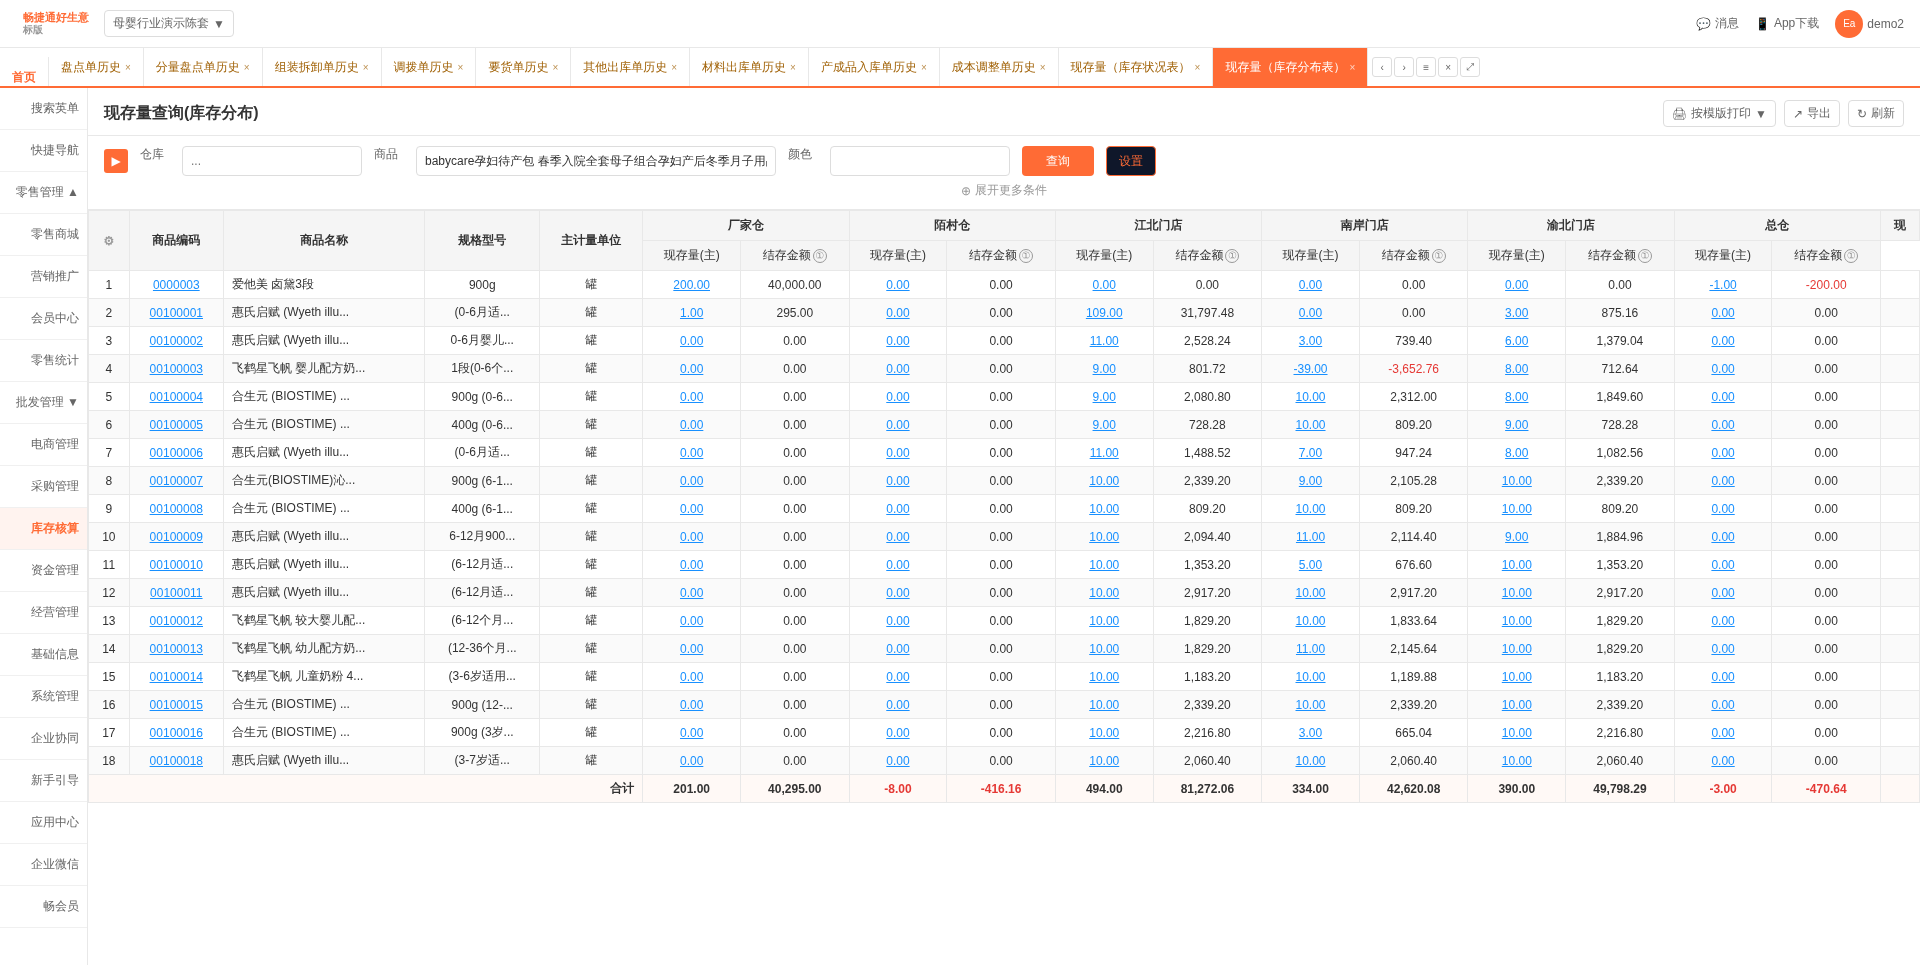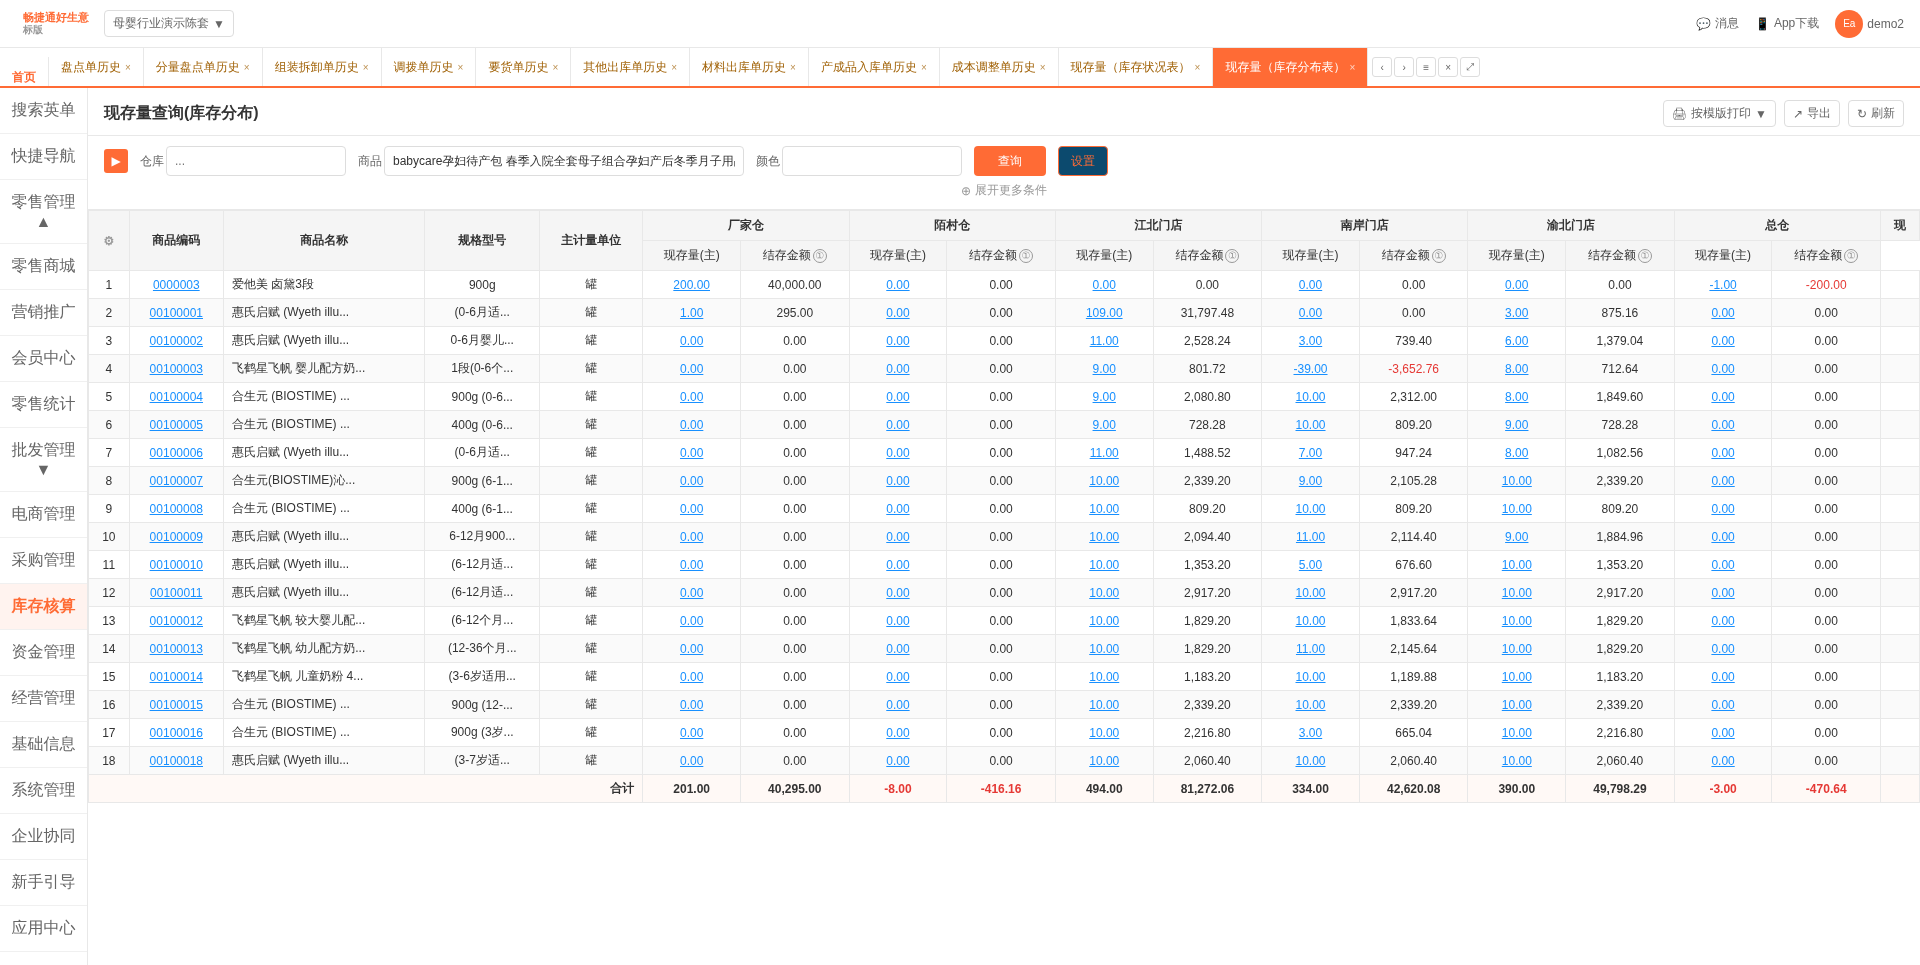--- a/index.html
+++ b/index.html
@@ -21,40 +21,40 @@
     .nav-tab { display: flex; align-items: center; padding: 0 12px; height: 40px; font-size: 12px; color: #a16207; cursor: pointer; border-right: 1px solid #e8e8e8; white-space: nowrap; gap: 4px; position: relative; }
     .nav-tab.home { color: #ff6b35; font-weight: bold; background: #fff; margin-top: 20px; }
     .nav-tab.active { background: #ff6b35; color: #fff; }
     .nav-tab .close-btn { font-size: 10px; opacity: 0.7; cursor: pointer; }
     .nav-arrows { display: flex; align-items: center; gap: 2px; padding: 0 4px; }
     .nav-arrow { width: 20px; height: 20px; border: 1px solid #ddd; border-radius: 3px; display: flex; align-items: center; justify-content: center; cursor: pointer; font-size: 10px; color: #666; }
 
     
     .main-layout { display: flex; flex: 1; overflow: hidden; }
     .sidebar { width: 88px; background: #fff; border-right: 1px solid #e8e8e8; display: flex; flex-direction: column; flex-shrink: 0; overflow-y: auto; }
-    .sidebar-item { padding: 12px 8px; text-align: center; font-size: 16px; color: #666; cursor: pointer; border-bottom: 1px solid #f0f0f0; }
+    .sidebar-item { padding: 12px 8px; text-align: right; font-size: 12px; color: #666; cursor: pointer; border-bottom: 1px solid #f0f0f0; }
     .sidebar-item.active { color: #ff6b35; font-weight: bold; background: #fff3ef; }
 
     
     .content-area { flex: 1; display: flex; flex-direction: column; overflow: hidden; }
     .page-header { padding: 12px 16px 8px; background: #fff; border-bottom: 1px solid #e8e8e8; display: flex; align-items: center; justify-content: space-between; flex-shrink: 0; }
     .page-title { font-size: 16px; font-weight: bold; color: #333; }
     .page-actions { display: flex; align-items: center; gap: 8px; }
     .action-btn { display: flex; align-items: center; gap: 4px; font-size: 12px; color: #666; cursor: pointer; padding: 4px 8px; border: 1px solid #ddd; border-radius: 4px; background: #fff; }
 
     
     .filter-area { background: #fff; padding: 10px 16px; border-bottom: 1px solid #e8e8e8; flex-shrink: 0; }
     .filter-row { display: flex; align-items: center; gap: 12px; flex-wrap: wrap; }
-    .filter-item { display: flex; align-items: center; gap: 2px; }
+    .filter-item { display: flex; align-items: flex-start; gap: 18px; }
     .filter-label { font-size: 12px; color: #666; white-space: nowrap; }
     .filter-input { height: 30px; border: 1px solid #ddd; border-radius: 4px; padding: 0 8px; font-size: 12px; color: #333; min-width: 80px; }
     .filter-input-long { width: 360px; }
     .filter-input-medium { width: 180px; }
     .orange-btn { background: #ff6b35; color: #fff; border: none; height: 30px; padding: 0 24px; border-radius: 4px; font-size: 12px; cursor: pointer; }
-    .orange-btn-outline { background: #0c4a6e; color: #ff6b35; border: 1px solid #ff6b35; height: 30px; padding: 0 12px; border-radius: 4px; font-size: 12px; cursor: pointer; }
+    .orange-btn-outline { background: #0f172a; color: #ff6b35; border: 1px solid #ff6b35; height: 30px; padding: 0 12px; border-radius: 4px; font-size: 12px; cursor: pointer; }
     .filter-expand-row { display: flex; justify-content: center; margin-top: 6px; }
     .expand-conditions { display: flex; align-items: center; gap: 4px; color: #999; font-size: 12px; cursor: pointer; }
 
     
     .table-container { flex: 1; overflow: auto; background: #fff; }
     table { width: 100%; border-collapse: collapse; font-size: 12px; }
     thead { position: sticky; top: 0; z-index: 10; }
     thead tr.header-row-1 th { background: #f5f5f5; border: 1px solid #e8e8e8; padding: 6px 8px; text-align: center; font-weight: bold; color: #333; white-space: nowrap; }
     thead tr.header-row-2 th { background: #f5f5f5; border: 1px solid #e8e8e8; padding: 6px 8px; text-align: center; font-weight: normal; color: #333; white-space: nowrap; }
     tbody tr td { border: 1px solid #e8e8e8; padding: 5px 8px; text-align: center; white-space: nowrap; color: #333; }

